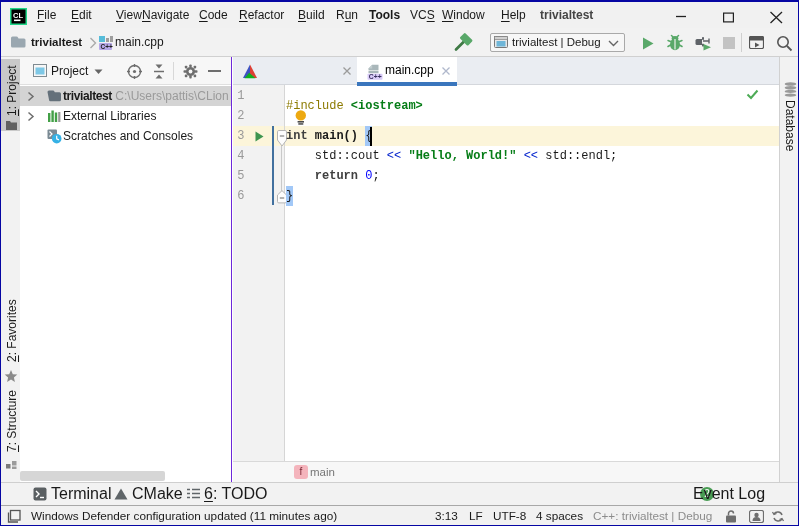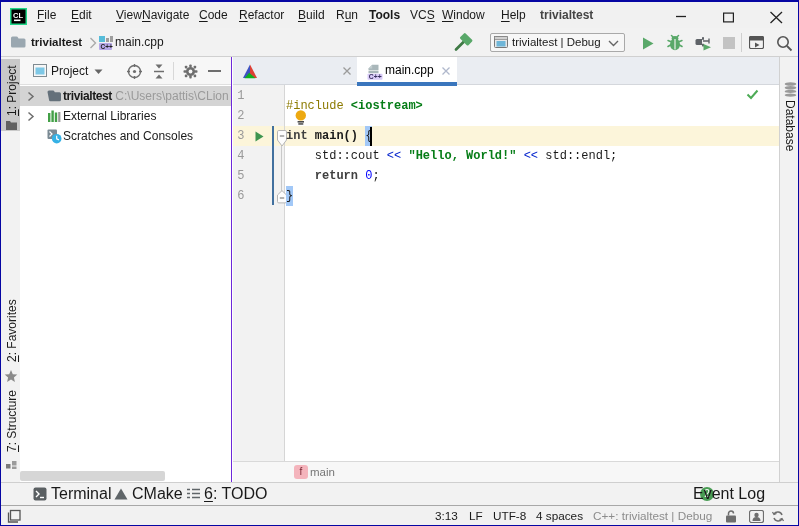--- a/index.html
+++ b/index.html
@@ -433,20 +433,21 @@
   <div class="tw" style="left:692px;">Event Log</div>
 </div>
 
 <div id="statusbar" class="abs">
   <div class="abs" style="left:6px;top:3px;">
       <svg width="15" height="15">
         <rect x="3.5" y="1.5" width="9.5" height="9.5" fill="none" stroke="#555" stroke-width="1.3"></rect>
         <path d="M1.5 3.5 V13 H11" fill="none" stroke="#555" stroke-width="1.3"></path>
       </svg>
     </div>
+  <div class="sb" style="left:30px;">Windows Defender configuration updated (11 minutes ago)</div>
   <div class="sb" style="left:434px;">3:13</div>
   <div class="sb" style="left:468px;">LF</div>
   <div class="sb" style="left:492px;">UTF-8</div>
   <div class="sb" style="left:535px;">4 spaces</div>
   <div class="sb" style="left:592px;color:#8c8c8c;">C++: trivialtest | Debug</div>
   <div class="abs" style="left:724px;top:4px;">
       <svg width="12" height="13">
         <rect x="1" y="5.5" width="10" height="7" rx="1" fill="#6e6e6e"></rect>
         <path d="M3.5 5.5 V3.5 a2.5 2.5 0 0 1 5 0" fill="none" stroke="#6e6e6e" stroke-width="1.5"></path>
       </svg>

